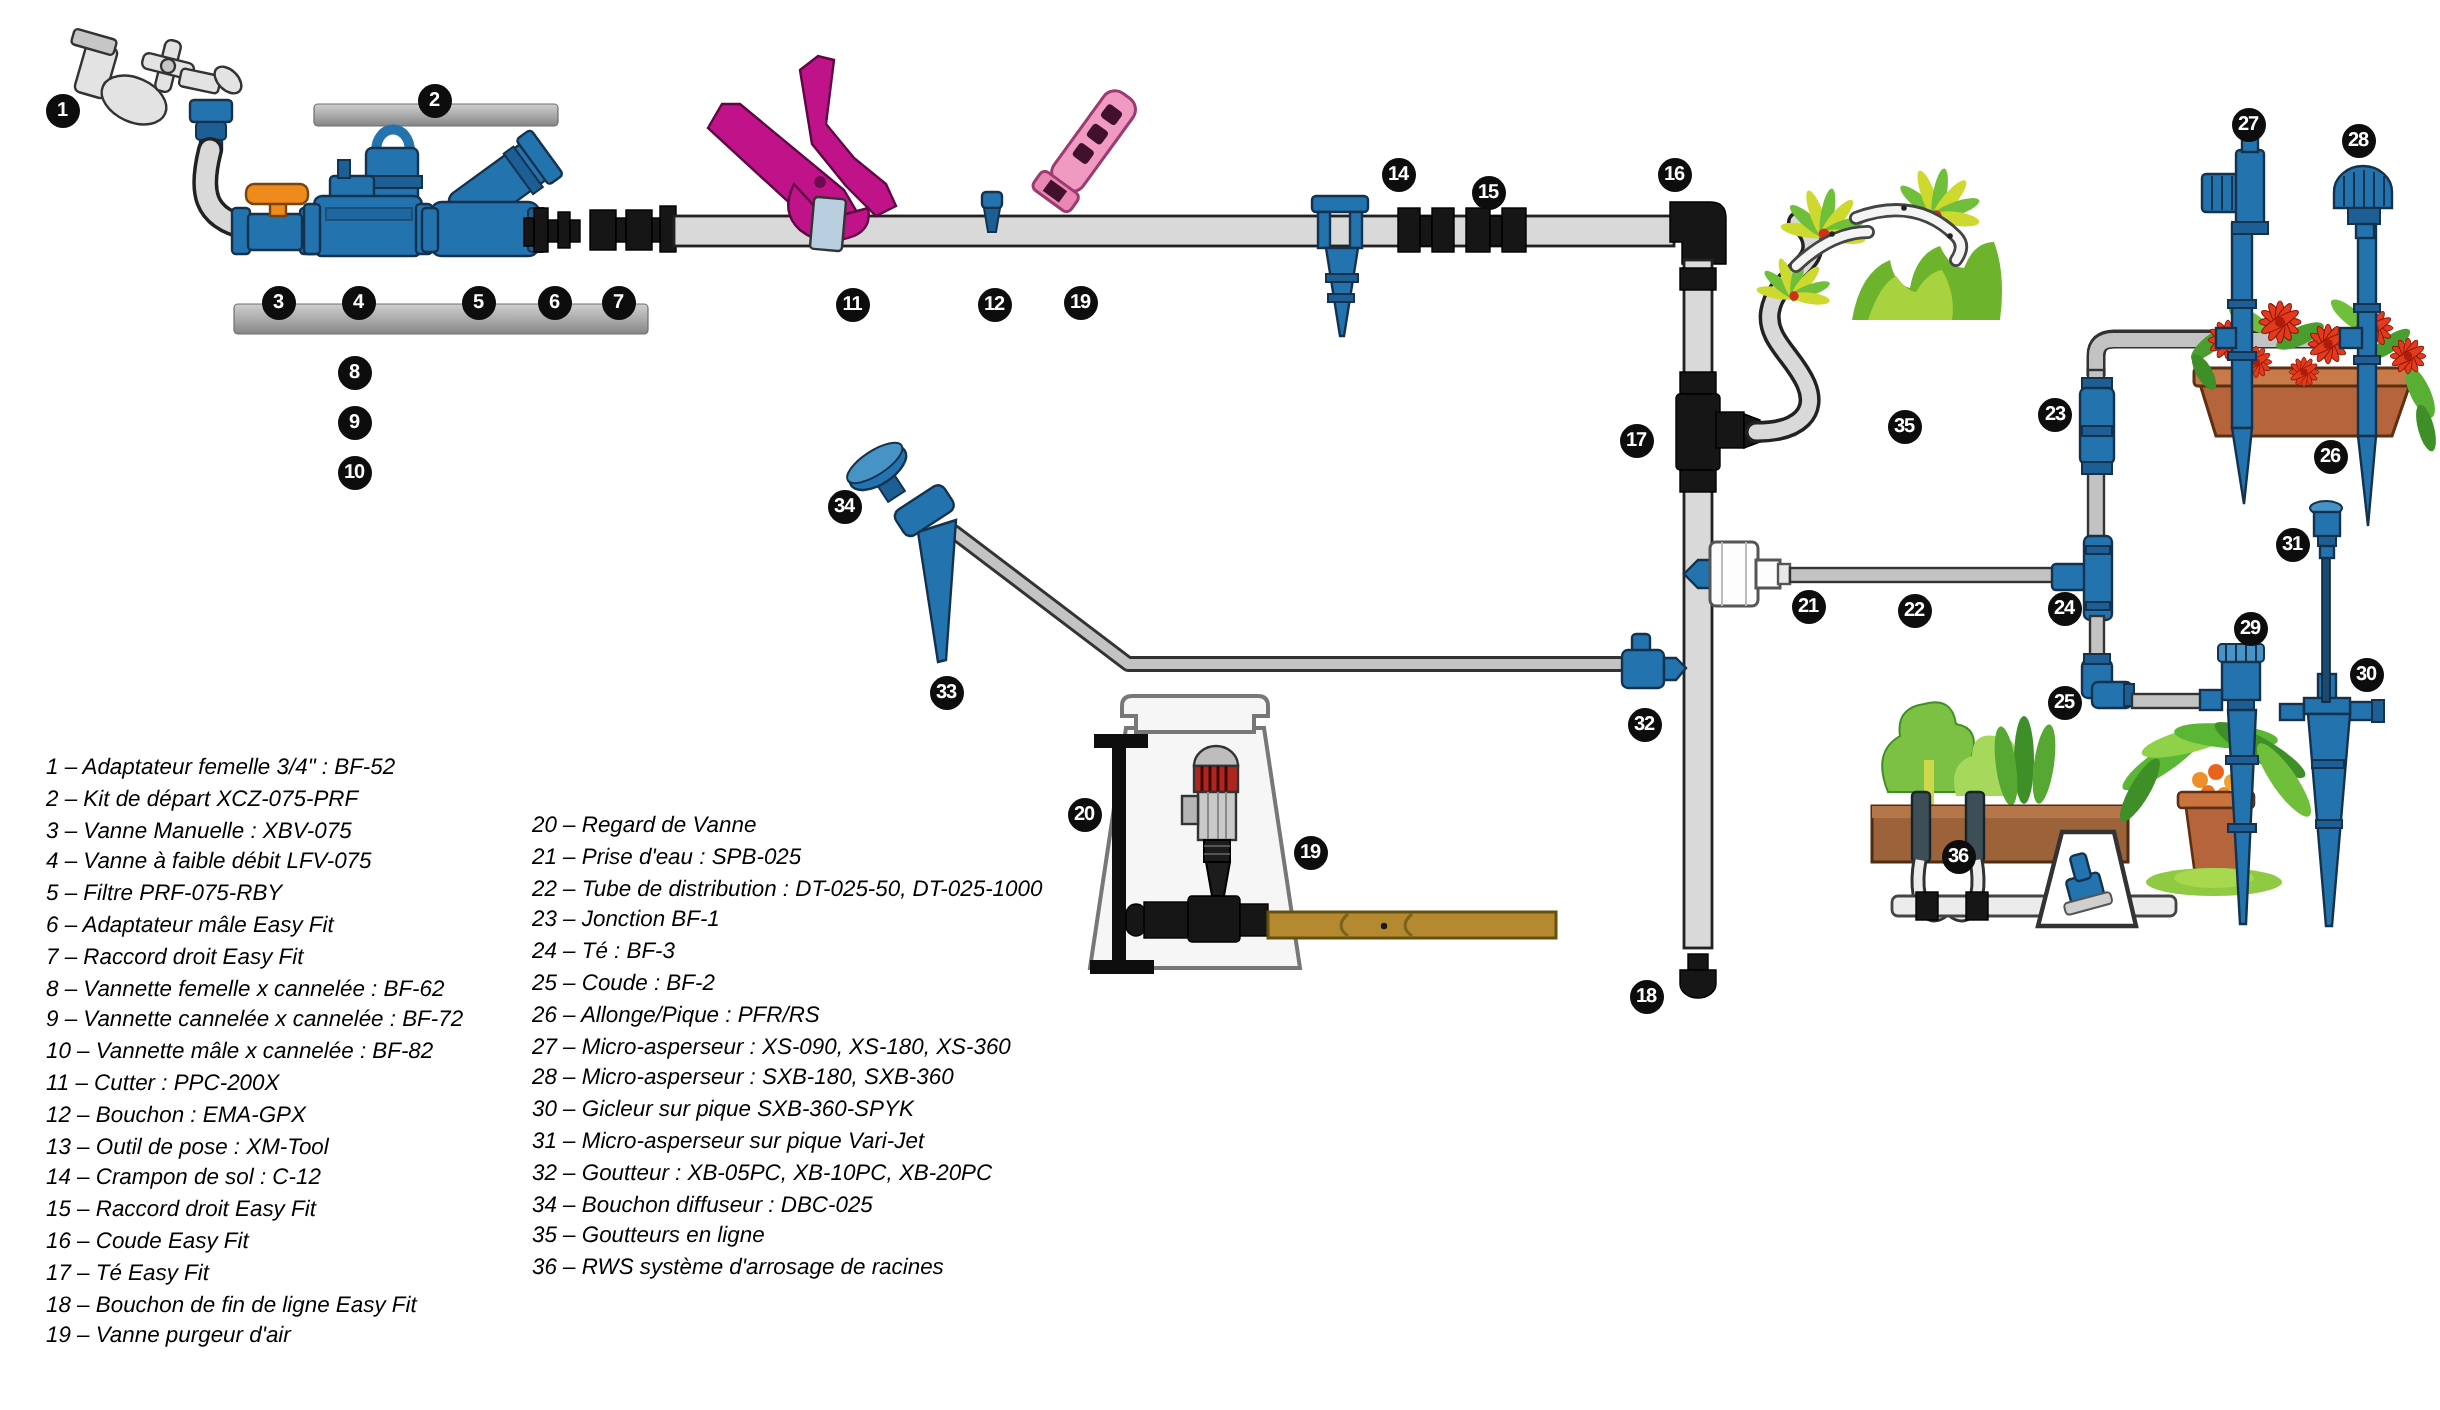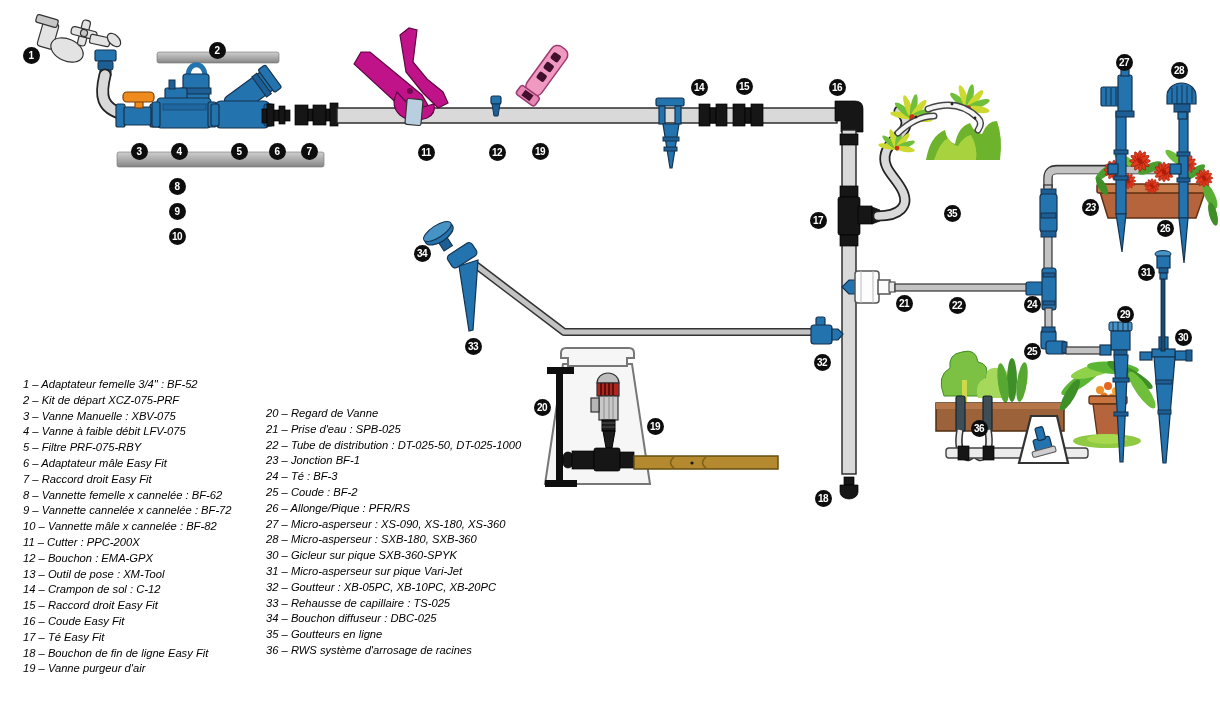--- a/index.html
+++ b/index.html
@@ -445,29 +445,29 @@
       <div class="badge" style="left: 230.5px; top: 142.5px;">5</div>
       <div class="badge" style="left: 268.5px; top: 142.5px;">6</div>
       <div class="badge" style="left: 300.5px; top: 142.5px;">7</div>
       <div class="badge" style="left: 168.5px; top: 177.5px;">8</div>
       <div class="badge" style="left: 168.5px; top: 202.5px;">9</div>
       <div class="badge" style="left: 168.5px; top: 227.5px;">10</div>
       <div class="badge" style="left: 417.5px; top: 143.5px;">11</div>
       <div class="badge" style="left: 488.5px; top: 143.5px;">12</div>
       <div class="badge" style="left: 531.5px; top: 142.5px;">19</div>
       <div class="badge" style="left: 662.5px; top: 78.5px; margin-left: 28px;">14</div>
-      <div class="badge" style="left: 735.5px; top: 78px;">15</div>
+      <div class="badge" style="left: 735.5px; top: 88px;">15</div>
       <div class="badge" style="left: 828.5px; top: 78.5px;">16</div>
       <div class="badge" style="left: 809.5px; top: 211.5px;">17</div>
       <div class="badge" style="left: 814.5px; top: 450.5px; margin-top: 39px;">18</div>
       <div class="badge" style="left: 646.5px; top: 417.5px;">19</div>
       <div class="badge" style="left: 533.5px; top: 398.5px;">20</div>
       <div class="badge" style="left: 895.5px; top: 294.5px;">21</div>
       <div class="badge" style="left: 948.5px; top: 296.5px; text-align: center;">22</div>
-      <div class="badge" style="left: 1082px; top: 198.5px; font-style: italic;">23</div>
+      <div class="badge" style="left: 1019px; top: 198.5px;">23</div>
       <div class="badge" style="left: 1023.5px; top: 295.5px;">24</div>
       <div class="badge" style="left: 1023.5px; top: 342.5px;">25</div>
       <div class="badge" style="left: 1156.5px; top: 219.5px;">26</div>
       <div class="badge" style="left: 1115.5px; top: 53.5px;">27</div>
       <div class="badge" style="left: 1170.5px; top: 61.5px;">28</div>
       <div class="badge" style="left: 1116.5px; top: 305.5px;">29</div>
       <div class="badge" style="left: 1174.5px; top: 328.5px;">30</div>
       <div class="badge" style="left: 1137.5px; top: 263.5px;">31</div>
       <div class="badge" style="left: 813.5px; top: 353.5px;">32</div>
       <div class="badge" style="left: 464.5px; top: 337.5px;">33</div>
@@ -502,18 +502,17 @@
       <div class="lline">22 – Tube de distribution : DT-025-50, DT-025-1000</div>
       <div class="lline">23 – Jonction BF-1</div>
       <div class="lline">24 – Té : BF-3</div>
       <div class="lline">25 – Coude : BF-2</div>
       <div class="lline">26 – Allonge/Pique : PFR/RS</div>
       <div class="lline">27 – Micro-asperseur : XS-090, XS-180, XS-360</div>
       <div class="lline">28 – Micro-asperseur : SXB-180, SXB-360</div>
       <div class="lline">30 – Gicleur sur pique SXB-360-SPYK</div>
       <div class="lline">31 – Micro-asperseur sur pique Vari-Jet</div>
       <div class="lline">32 – Goutteur : XB-05PC, XB-10PC, XB-20PC</div>
-      <div class="lline">33 – Rehausse de capillaire : TS-025</div>
       <div class="lline">34 – Bouchon diffuseur : DBC-025</div>
       <div class="lline">35 – Goutteurs en ligne</div>
       <div class="lline">36 – RWS système d'arrosage de racines</div>
     </div>
 </div>
 
 </body></html>

